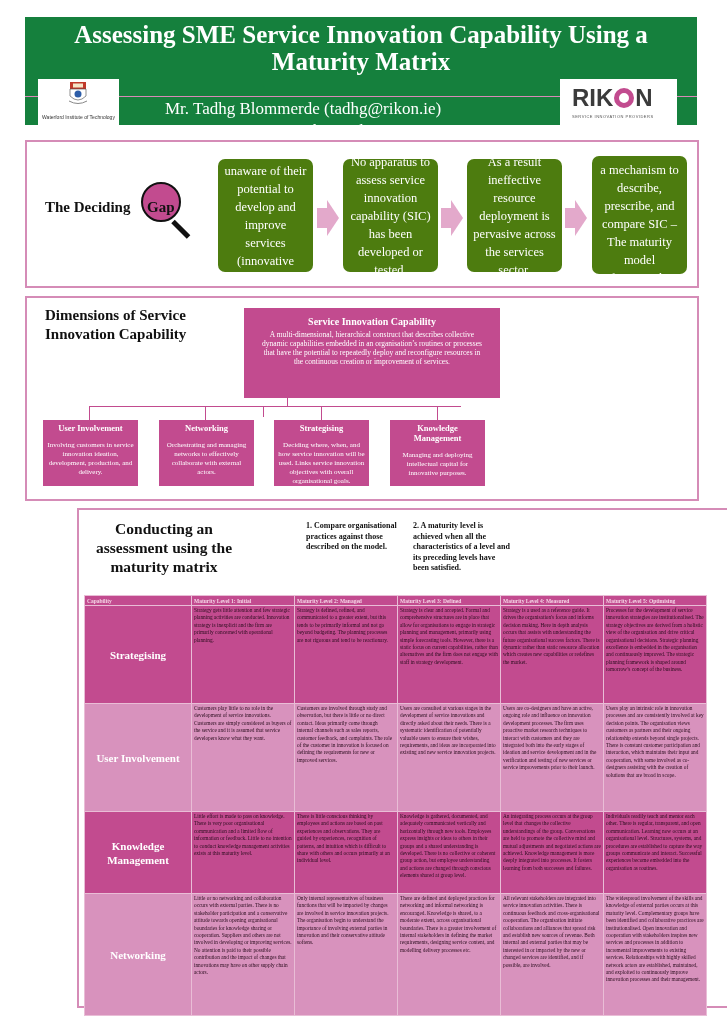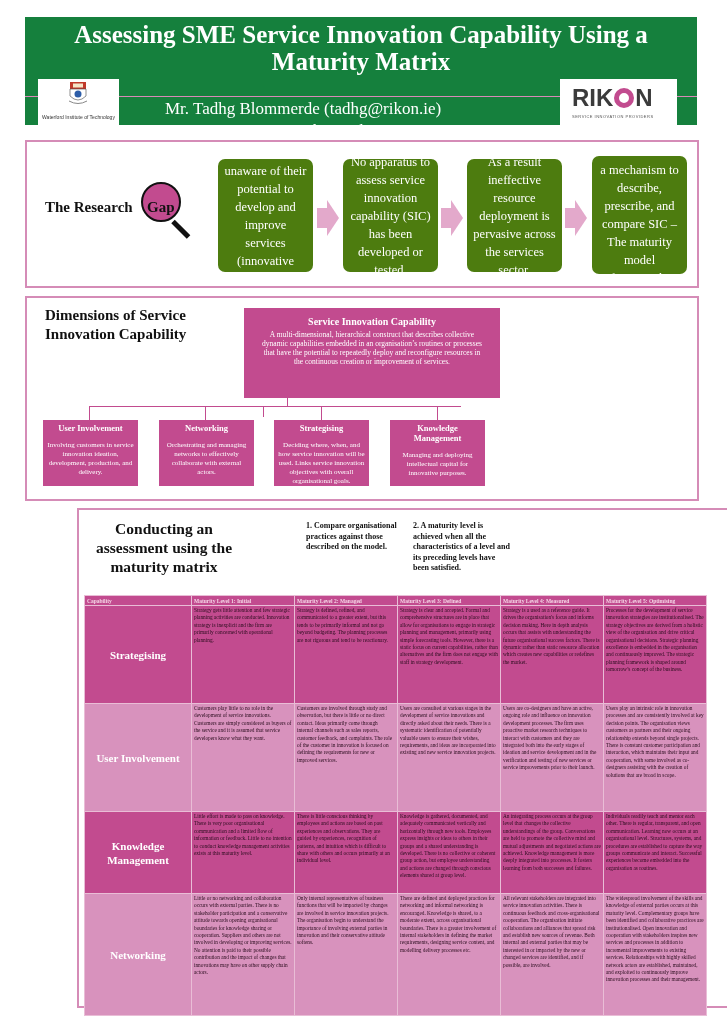--- a/index.html
+++ b/index.html
@@ -78,21 +78,21 @@
   <div class="wit-text">Waterford Institute of Technology</div>
 </div>
 <div class="logo-box logo-rikon">
   <div class="rikon-word">RIK<span class="o"></span>N</div>
   <div class="rikon-sub">SERVICE INNOVATION PROVIDERS</div>
 </div>
 
 <div class="panel panel-gap">
   <div class="magnifier"></div>
   <div class="magnifier-handle"></div>
-  <div class="gap-title">The Research</div>
+  <div class="gap-title">The Deciding</div>
   <div class="gap-word">Gap</div>
 
   <div class="gap-box" style="left:191px; width:95px;">Irish SMEs are unaware of their potential to develop and improve services (innovative performance).</div>
   <div class="gap-arrow" style="left:290px;">
       <div class="body"></div>
       <div class="head"></div>
     </div>
   <div class="gap-box" style="left:316px; width:95px;">No apparatus to assess service innovation capability (SIC) has been developed or tested.</div>
   <div class="gap-arrow" style="left:414px;">
       <div class="body"></div>

